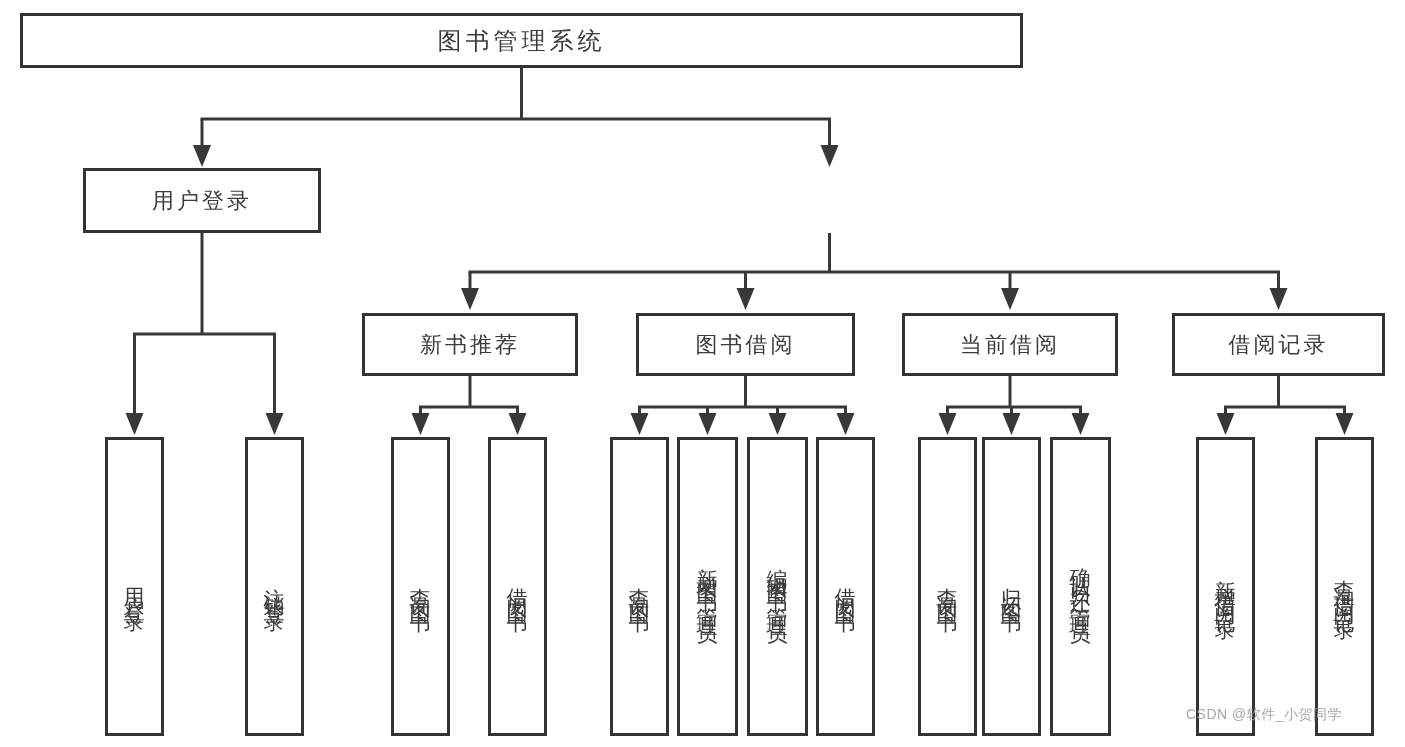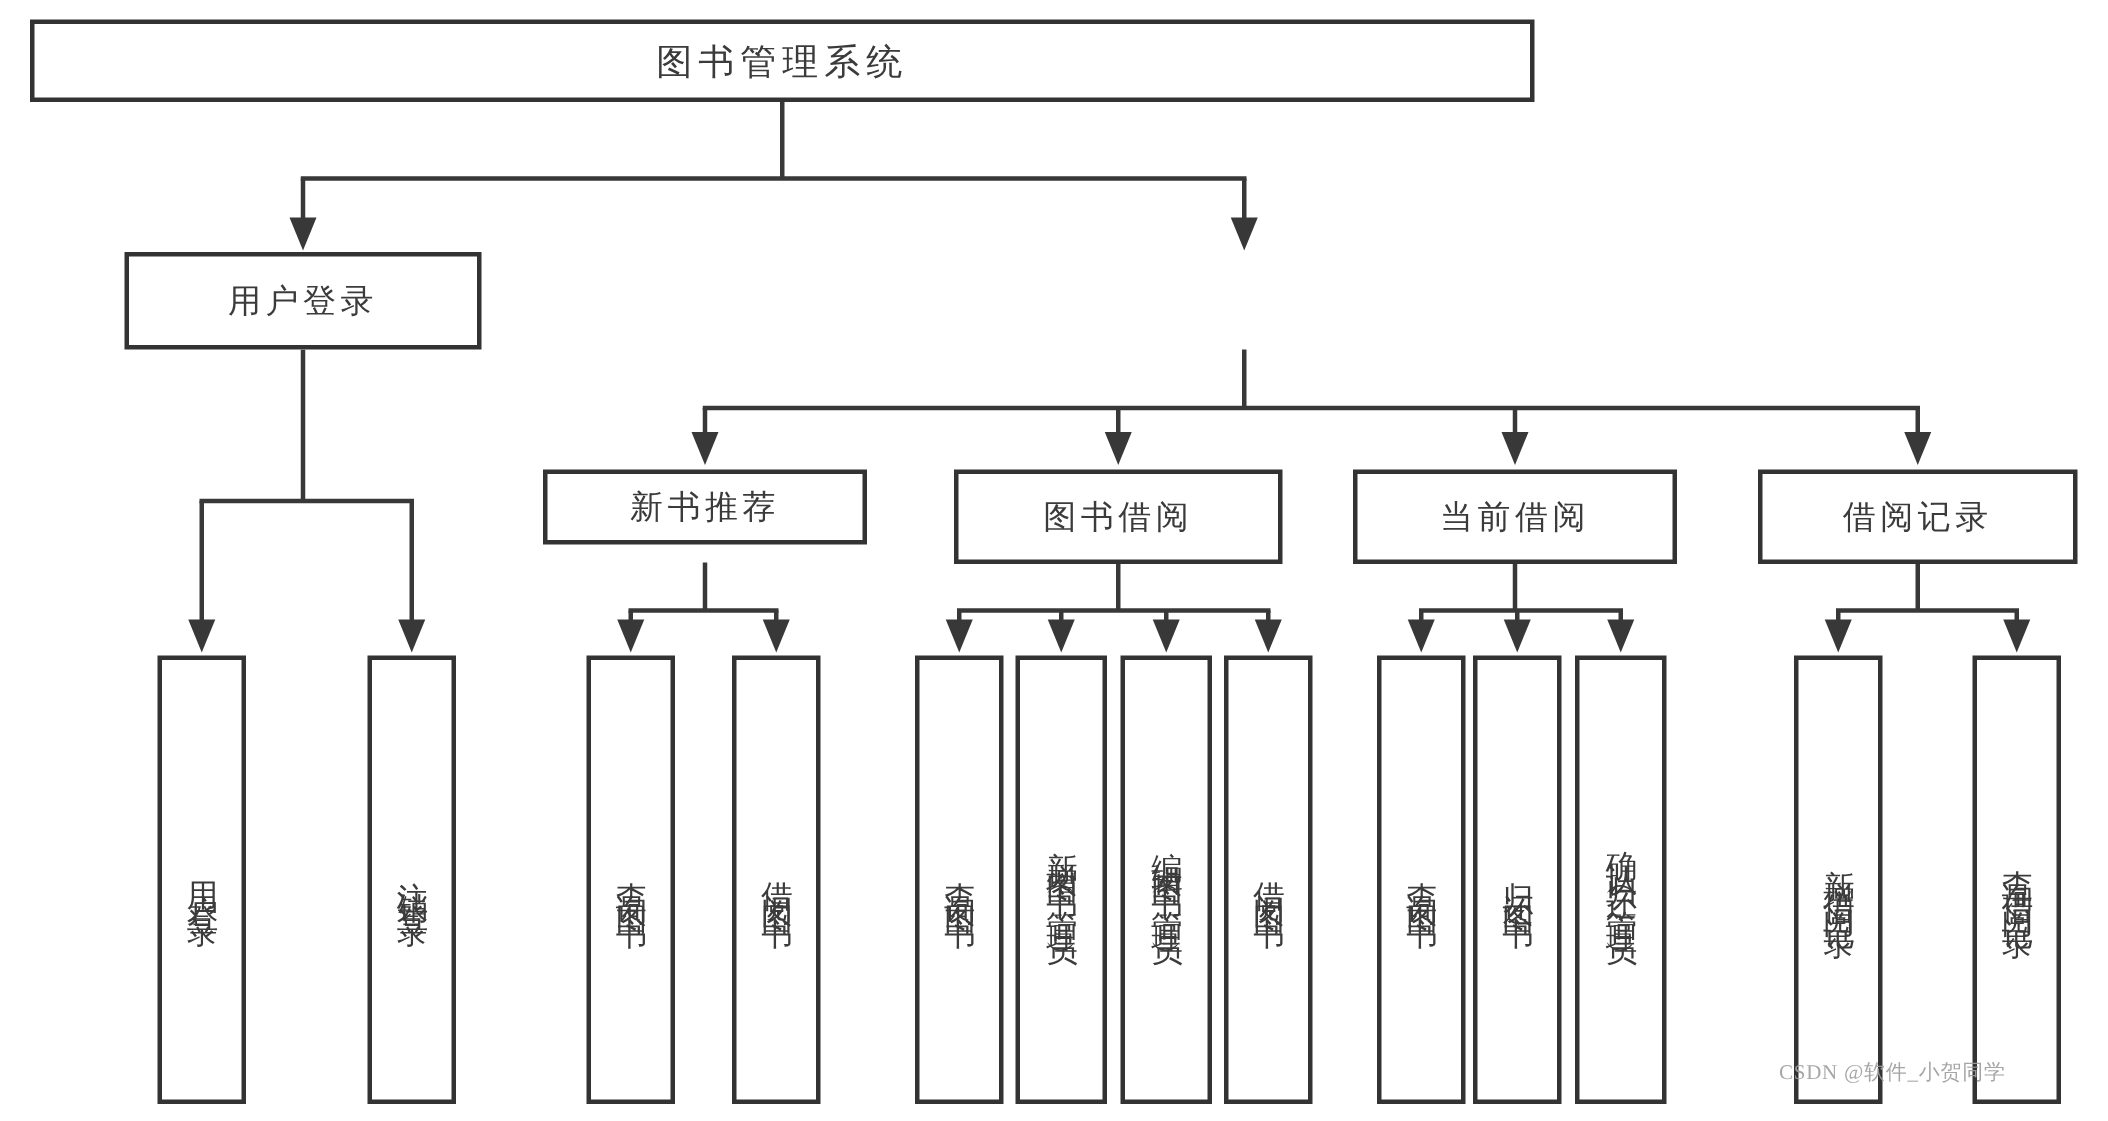--- a/index.html
+++ b/index.html
@@ -1,21 +1,21 @@
 <!DOCTYPE html>
 <html><head>
 <meta charset="utf-8">
 <style>
   html,body{margin:0;padding:0;background:#ffffff;}
   .canvas{
     position:relative;
     width:1405px;height:747px;
     background:#ffffff;
     overflow:hidden;
-    font-family:Liberation Serif, serif;
+    font-family:Liberation Sans, sans-serif;
   }
   .wires{position:absolute;left:0;top:0;width:1405px;height:747px;}
   .wires path{stroke:#383838;stroke-width:3;fill:none;}
   .wires polygon{fill:#383838;stroke:none;}
   .hnode{
     position:absolute;box-sizing:border-box;
     background:#ffffff;border:3px solid #333333;
     display:flex;align-items:center;justify-content:center;
     font-size:22px;letter-spacing:3px;color:#3b3b3b;font-weight:500;
     white-space:nowrap;
@@ -123,21 +123,21 @@
   </svg>
 
   <div class="hnode root" style="left:20px;top:13px;width:1003px;height:55px">
     <span>图书管理系统</span>
   </div>
 
   <div class="hnode" style="left:83px;top:168px;width:238px;height:65px">
     <span>用户登录</span>
   </div>
 
-  <div class="hnode" style="left:362px;top:313px;width:216px;height:50px">
+  <div class="hnode" style="left:362px;top:313px;width:216px;height:63px">
     <span>新书推荐</span>
   </div>
   <div class="hnode" style="left:636px;top:313px;width:219px;height:63px">
     <span>图书借阅</span>
   </div>
   <div class="hnode" style="left:902px;top:313px;width:216px;height:63px">
     <span>当前借阅</span>
   </div>
   <div class="hnode" style="left:1172px;top:313px;width:213px;height:63px">
     <span>借阅记录</span>

